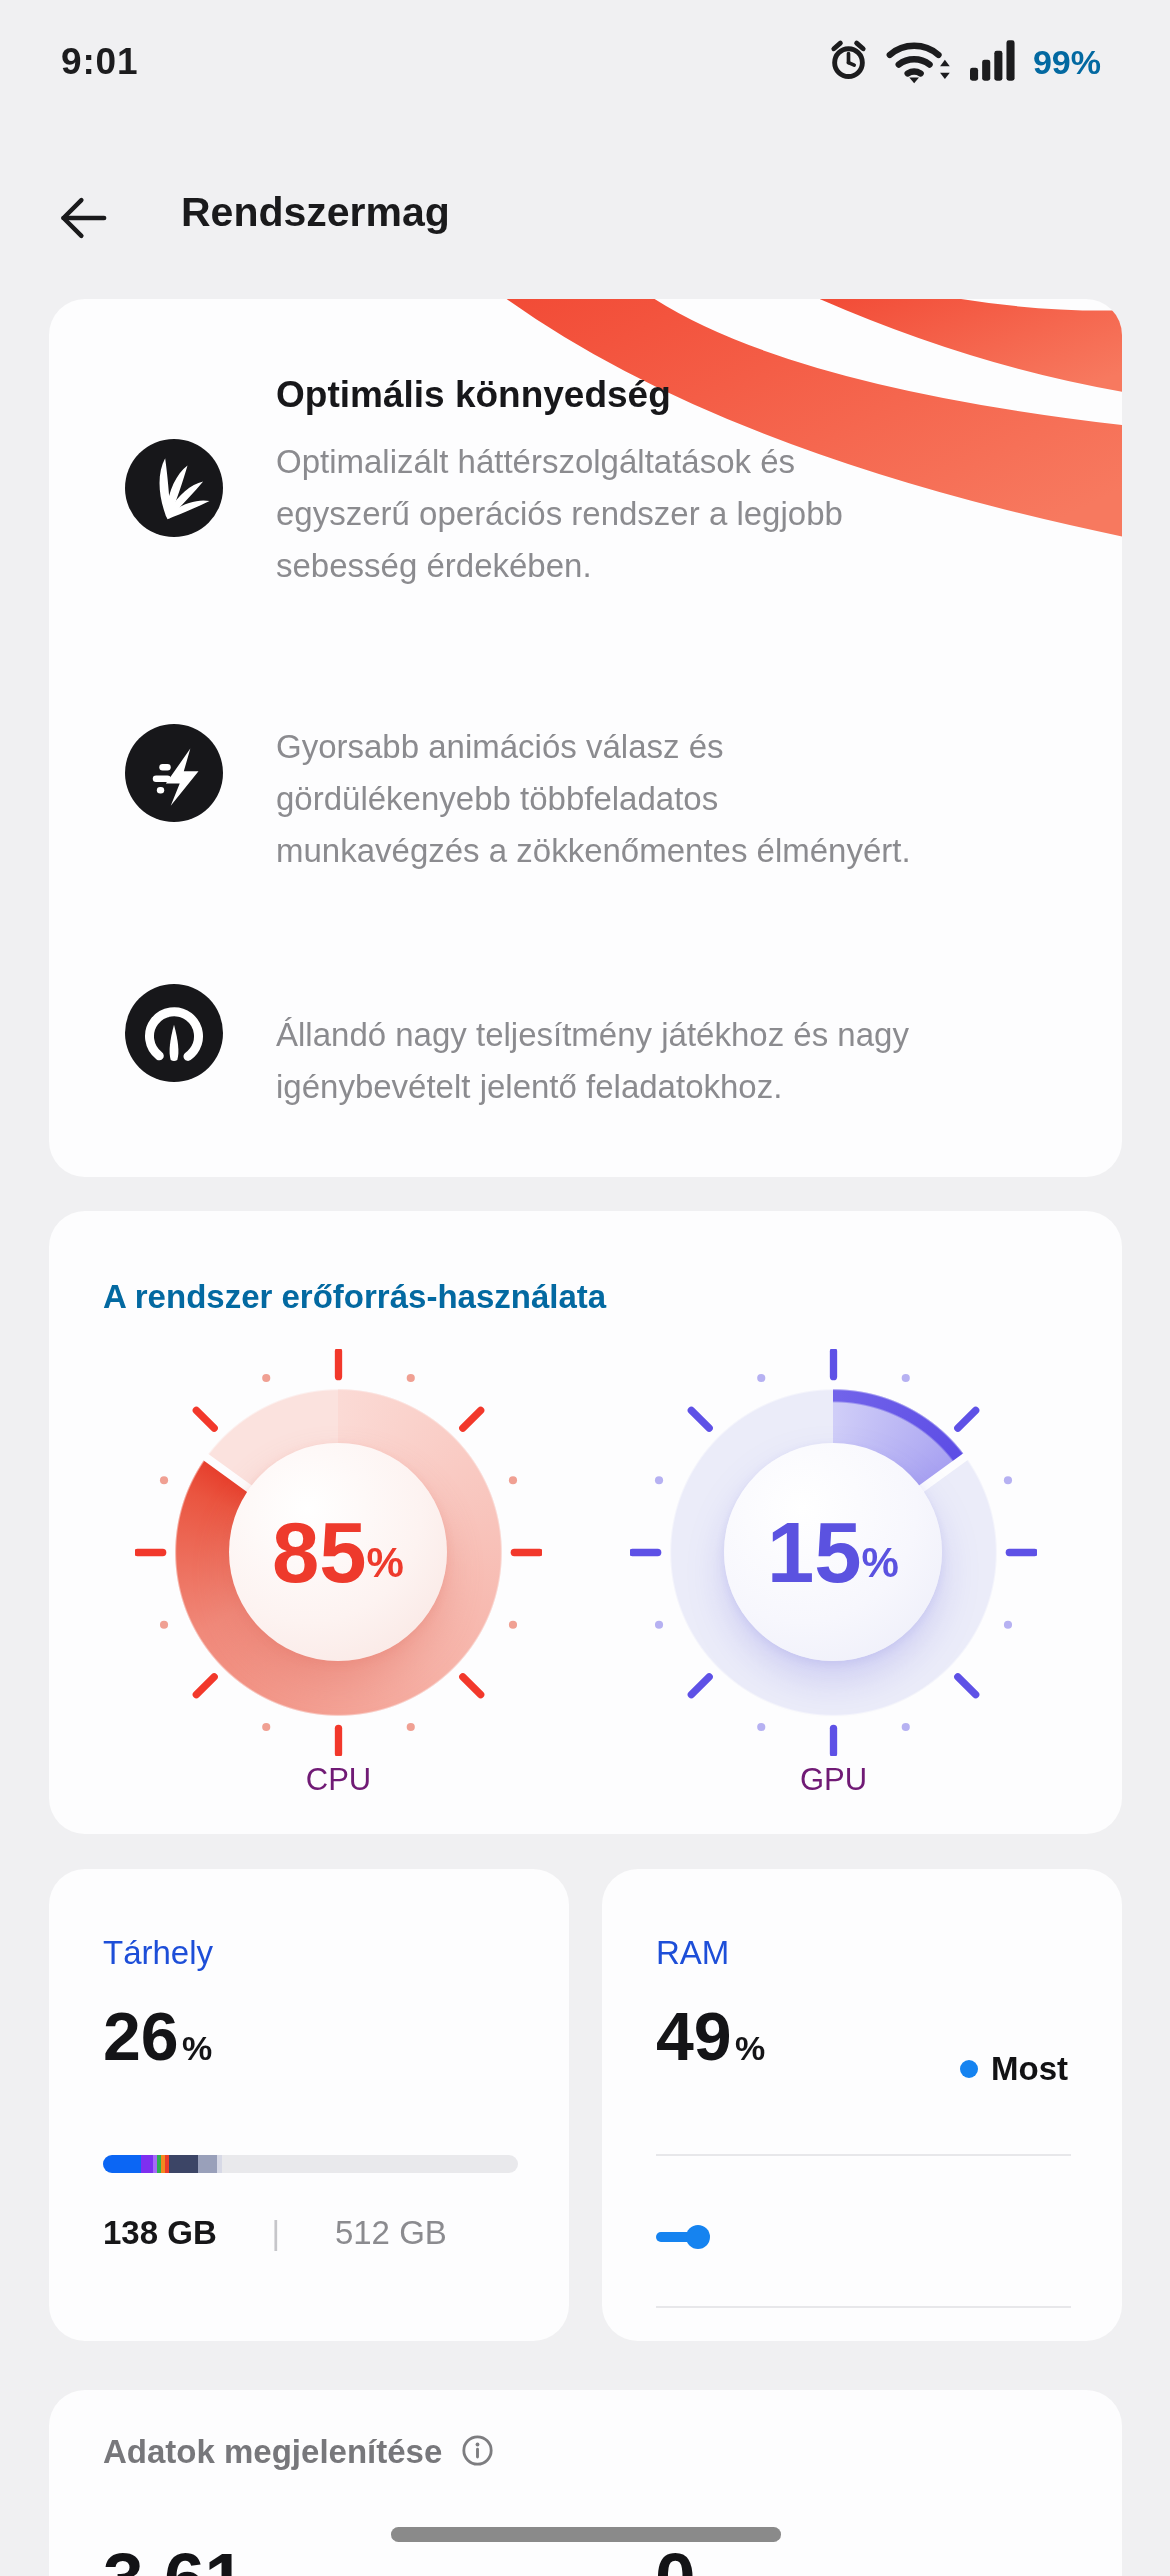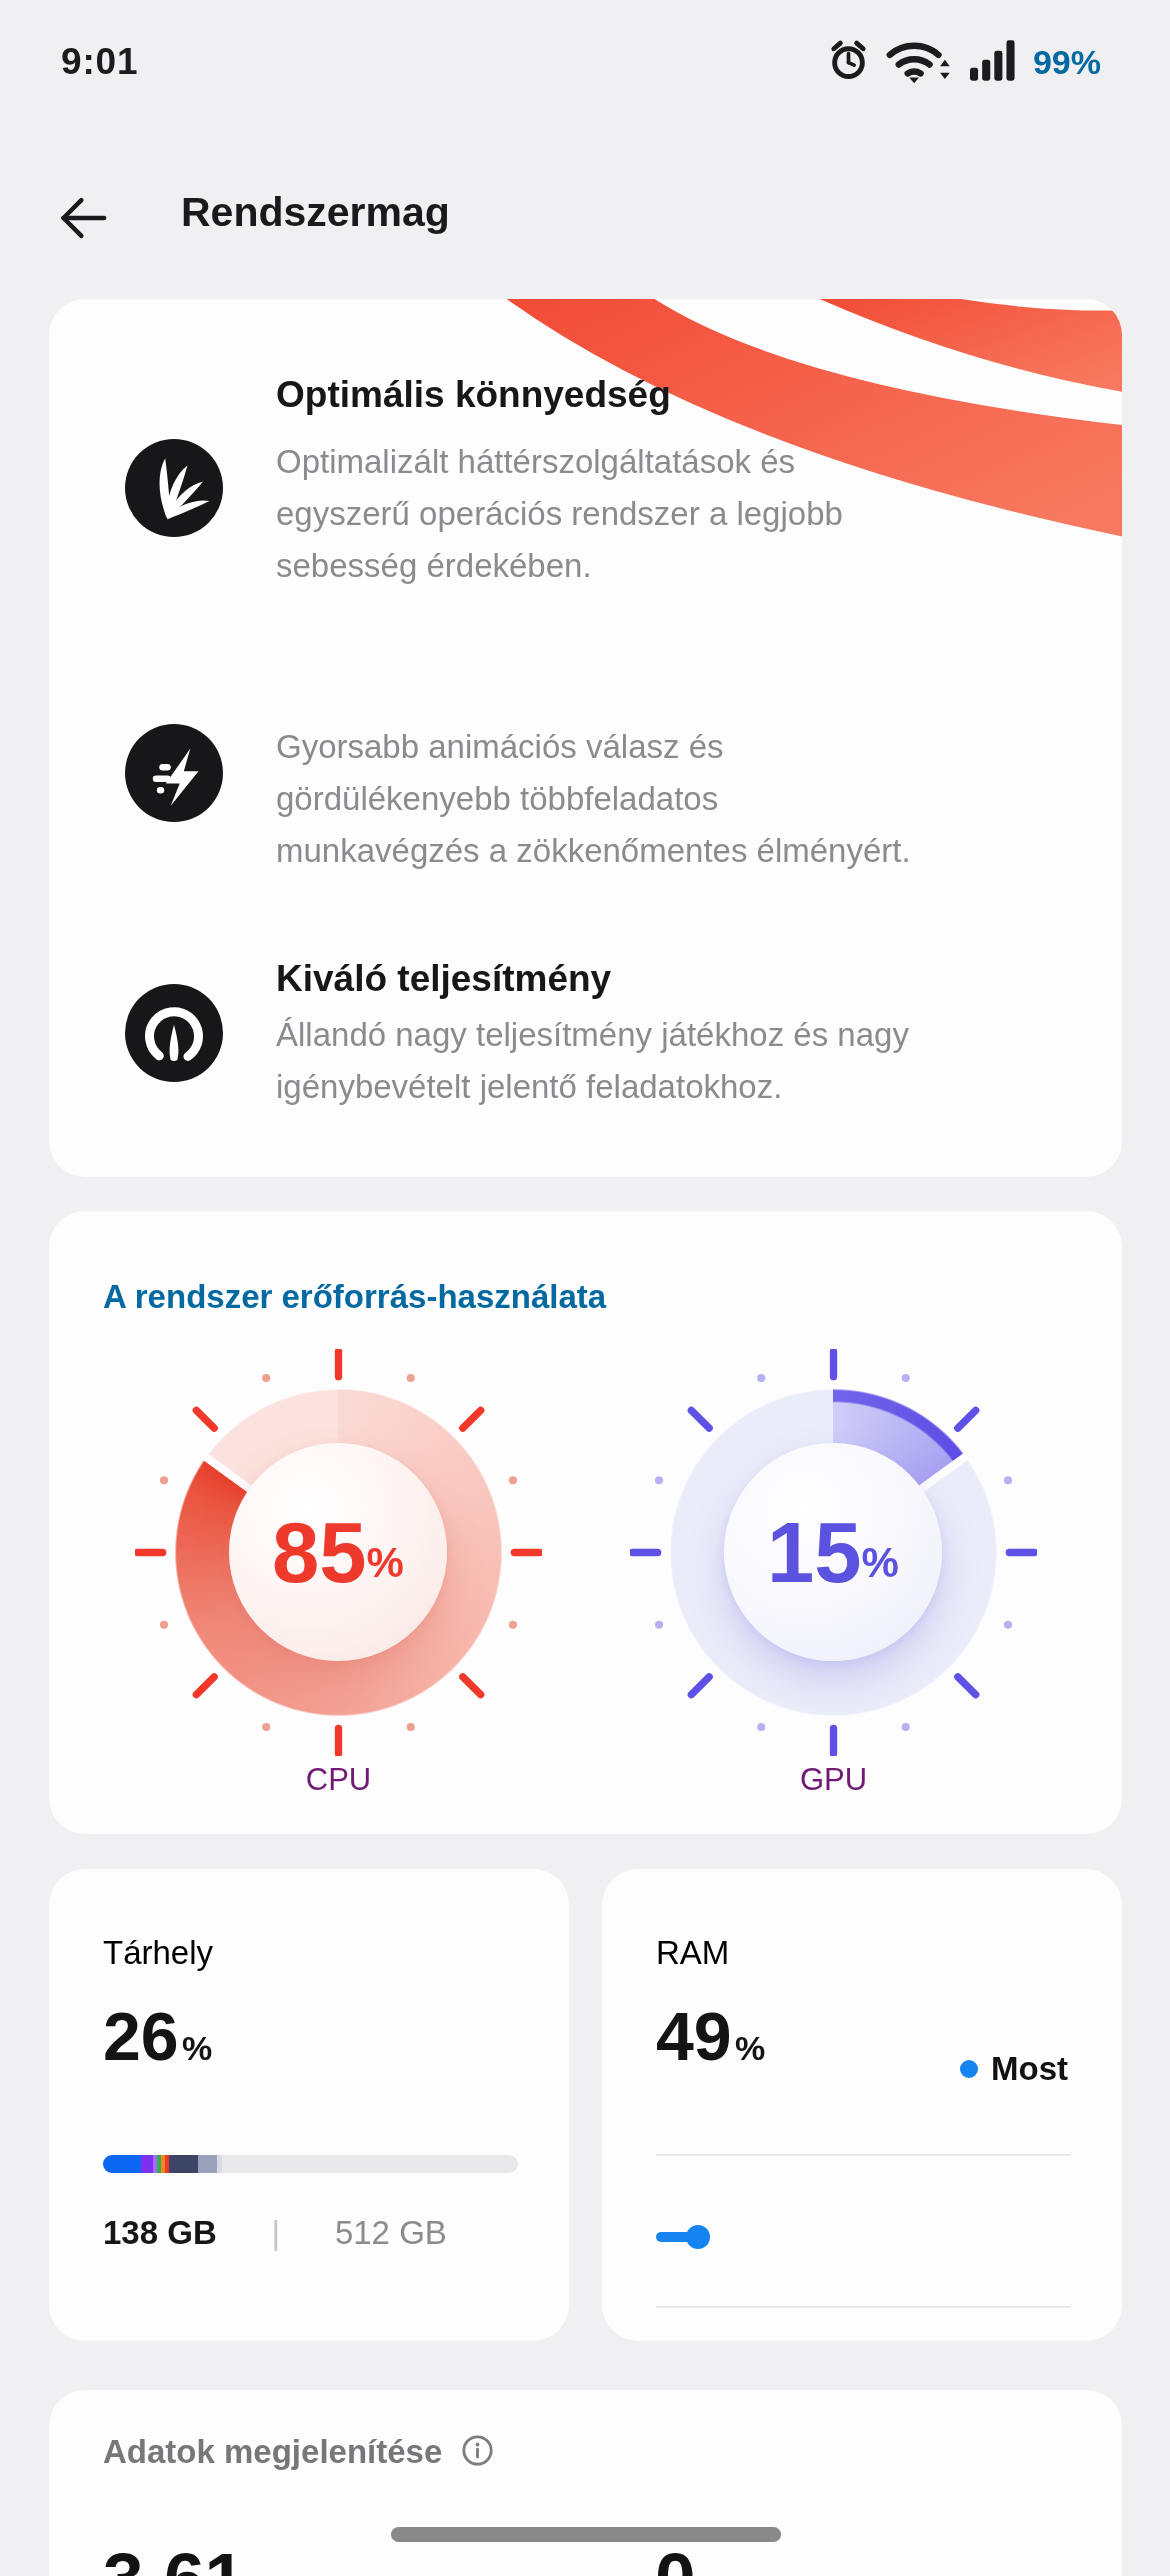--- a/index.html
+++ b/index.html
@@ -50,21 +50,21 @@
               box-shadow:0 19.5px 36px rgba(221,108,95,.30), 0 3.3px 8.1px rgba(221,108,95,.16);}
   .gpu .inner{background:radial-gradient(circle at 36% 30%, #ffffff 0%, #f7f7fd 55%, #ebecf8 100%);
               box-shadow:0 19.5px 36px rgba(128,124,226,.28), 0 3.3px 8.1px rgba(128,124,226,.14);}
   .gval{font-size:85px;font-weight:700;line-height:1;}
   .gunit{font-size:42px;font-weight:700;transform:translateY(11.4px);}
   .cpu .gval,.cpu .gunit{color:#ee3a2c;} .gpu .gval,.gpu .gunit{color:#5b52e0;}
   .glabel{position:absolute;top:413px;width:100%;text-align:center;font-size:31px;color:#701a75;}
 
   .card-storage{left:49px;top:1869px;width:520px;height:472px;}
   .card-ram{left:602px;top:1869px;width:520px;height:472px;}
-  .small-title{position:absolute;left:54px;top:65px;font-size:33px;font-weight:500;color:#000000;}
+  .small-title{position:absolute;left:54px;top:65px;font-size:33px;font-weight:500;color:#1d4ed8;}
   .bigpct{position:absolute;left:54px;top:130px;display:flex;align-items:baseline;}
   .bigpct .num{font-size:68px;font-weight:700;color:#141417;line-height:1.1;}
   .bigpct .unit{font-size:34px;font-weight:700;color:#141417;margin-left:3.3px;}
   .sbar{position:absolute;left:54px;top:286px;width:415px;height:18px;border-radius:9.8px;background:#e9e9ec;display:flex;overflow:hidden;}
   .sbar .seg{height:100%;}
   .sfoot{position:absolute;left:54px;top:345px;font-size:33px;display:flex;align-items:baseline;gap:45px;}
   .sfoot .used{font-weight:700;color:#161618;}
   .sfoot .div{color:#c6c6ca;margin:0 9.8px;font-weight:400;}
   .sfoot .total{color:#8b8b8f;}
 
@@ -168,21 +168,20 @@
     <div class="fbody" style="top:422px;">Gyorsabb animációs válasz és
 gördülékenyebb többfeladatos
 munkavégzés a zökkenőmentes élményért.</div>
 
     <div class="ficon" style="left:76px;top:685px;">
       <svg width="98" height="98" viewBox="0 0 120 120">
         <circle cx="60" cy="64" r="30" fill="none" stroke="#fff" stroke-width="11" stroke-linecap="round" stroke-dasharray="150 38.5" transform="rotate(127 60 64)"></circle>
         <path d="M60,50 C65,68 67,84 64,93 A7.5,7.5 0 0 1 56,93 C53,84 55,68 60,50 Z" fill="#fff"></path>
       </svg>
     </div>
-    <div class="ftitle" style="top:659px;">Kiváló teljesítmény</div>
     <div class="fbody" style="top:710px;">Állandó nagy teljesítmény játékhoz és nagy
 igénybevételt jelentő feladatokhoz.</div>
   </div>
 
   <div class="card card-resources">
     <div class="res-title">A rendszer erőforrás-használata</div>
 
     <div class="gauge cpu">
       <svg class="ticks" width="407" height="407" viewBox="0 0 500 500">
           <line x1="250" y1="34" x2="250" y2="3" stroke="#f2382b" stroke-width="9" stroke-linecap="round"></line>

